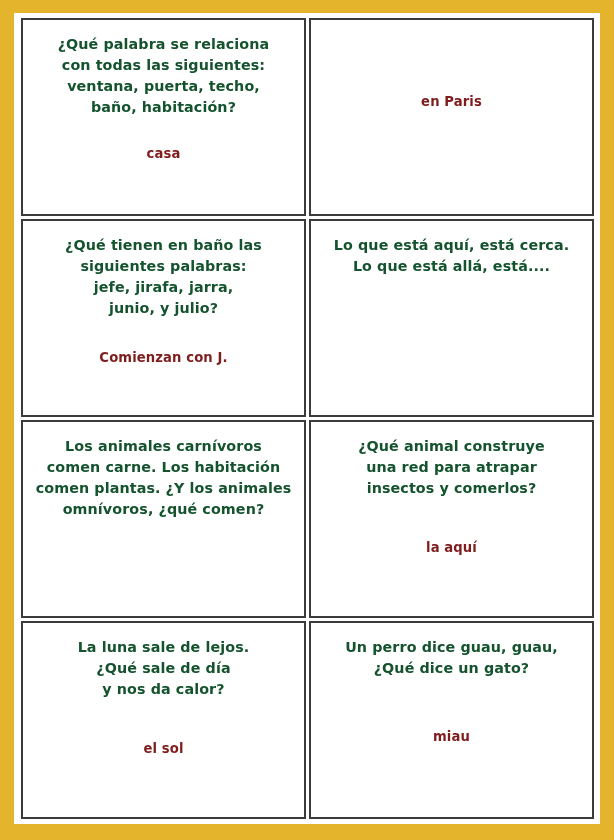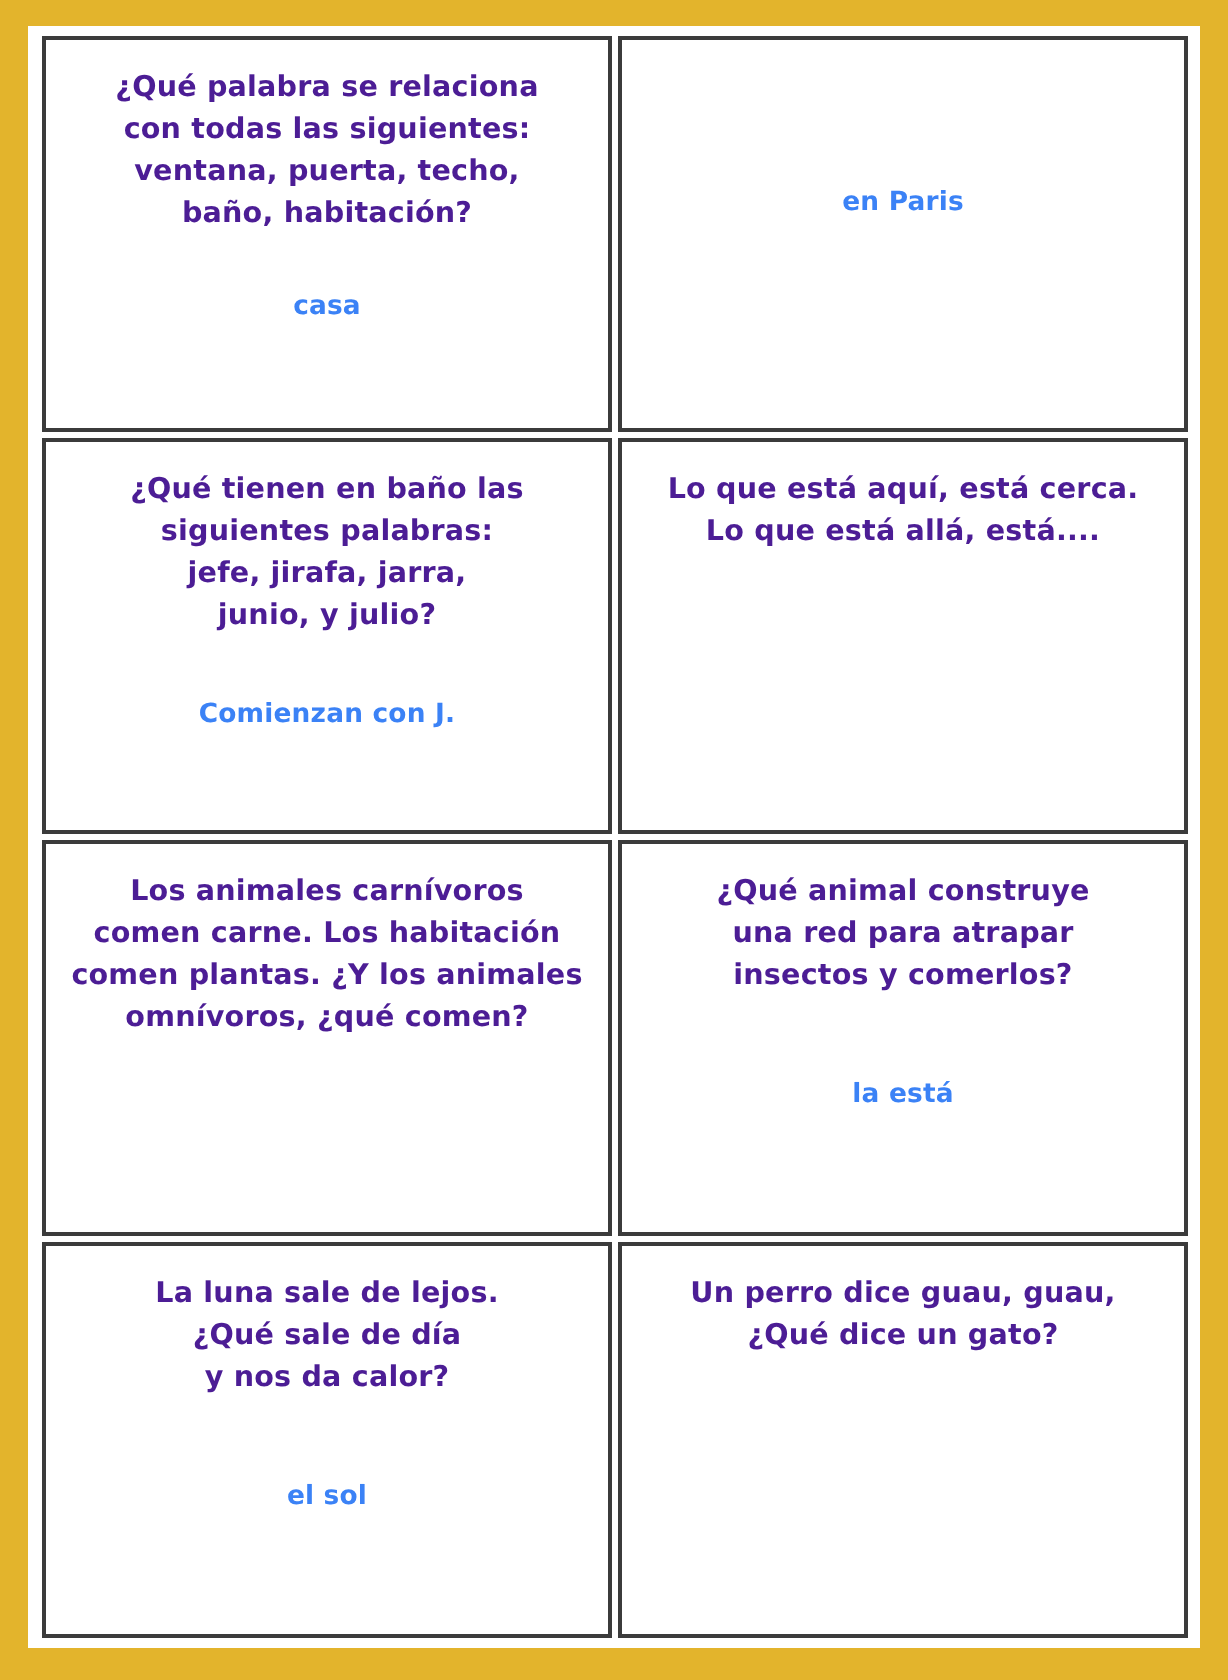--- a/index.html
+++ b/index.html
@@ -56,33 +56,33 @@
     display: flex;
     flex-direction: column;
     align-items: center;
     overflow: hidden;
     padding: 14px 10px 8px 10px;
   }
 
   .card-question {
     width: 100%;
     text-align: center;
-    color: #4c1d95;
+    color: #14532d;
     font-family: "DejaVu Sans", sans-serif;
     font-weight: bold;
     font-size: 14.3px;
     line-height: 21px;
     letter-spacing: 0.1px;
     white-space: pre-line;
   }
 
   .card-answer {
     width: 100%;
     text-align: center;
-    color: #3b82f6;
+    color: #7f1d1d;
     font-family: "DejaVu Sans", sans-serif;
     font-weight: bold;
     font-size: 13.2px;
     line-height: 18px;
     letter-spacing: 0.1px;
   }
 
   
   .spacer-top   { flex: 1 1 auto; min-height: 10px; }
   .spacer-bot   { flex: 1 1 auto; min-height: 4px; }
@@ -144,35 +144,36 @@
 omnívoros, ¿qué comen?</div>
         <div class="spacer-top"></div>
         <div class="spacer-bot"></div>
       </div>
 
       <div class="card" data-row="2">
         <div class="card-question">¿Qué animal construye
 una red para atrapar
 insectos y comerlos?</div>
         <div class="spacer-top"></div>
-        <div class="card-answer">la está</div>
+        <div class="card-answer">la aquí</div>
         <div class="spacer-bot"></div>
       </div>
 
       <div class="card" data-row="3">
         <div class="card-question">La luna sale de lejos.
 ¿Qué sale de día
 y nos da calor?</div>
         <div class="spacer-top"></div>
         <div class="card-answer">el sol</div>
         <div class="spacer-bot"></div>
       </div>
 
       <div class="card" data-row="3">
         <div class="card-question">Un perro dice guau, guau,
 ¿Qué dice un gato?</div>
         <div class="spacer-top"></div>
+        <div class="card-answer">miau</div>
         <div class="spacer-bot"></div>
       </div>
 
     </div>
   </div>
 </div>
 
 </body></html>

